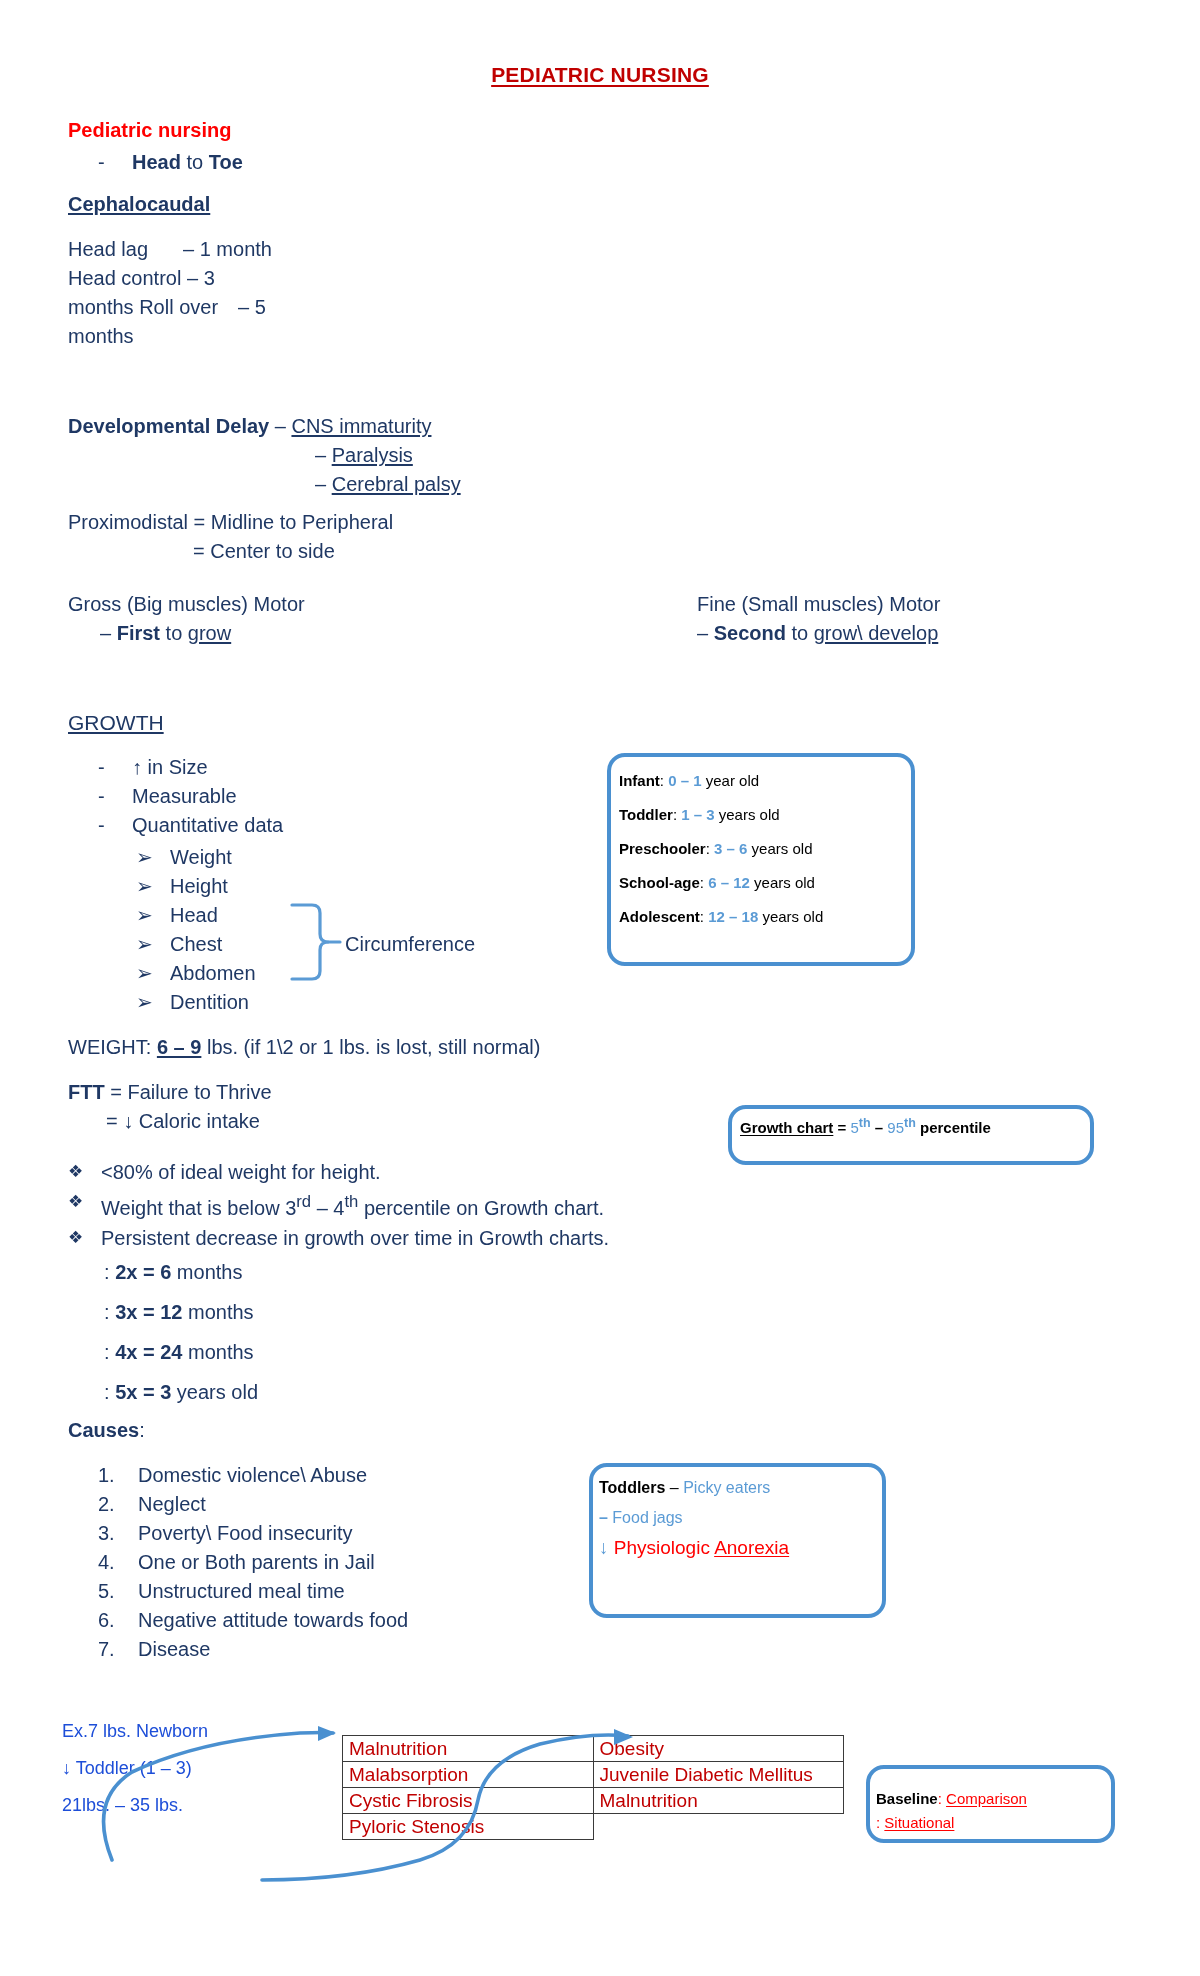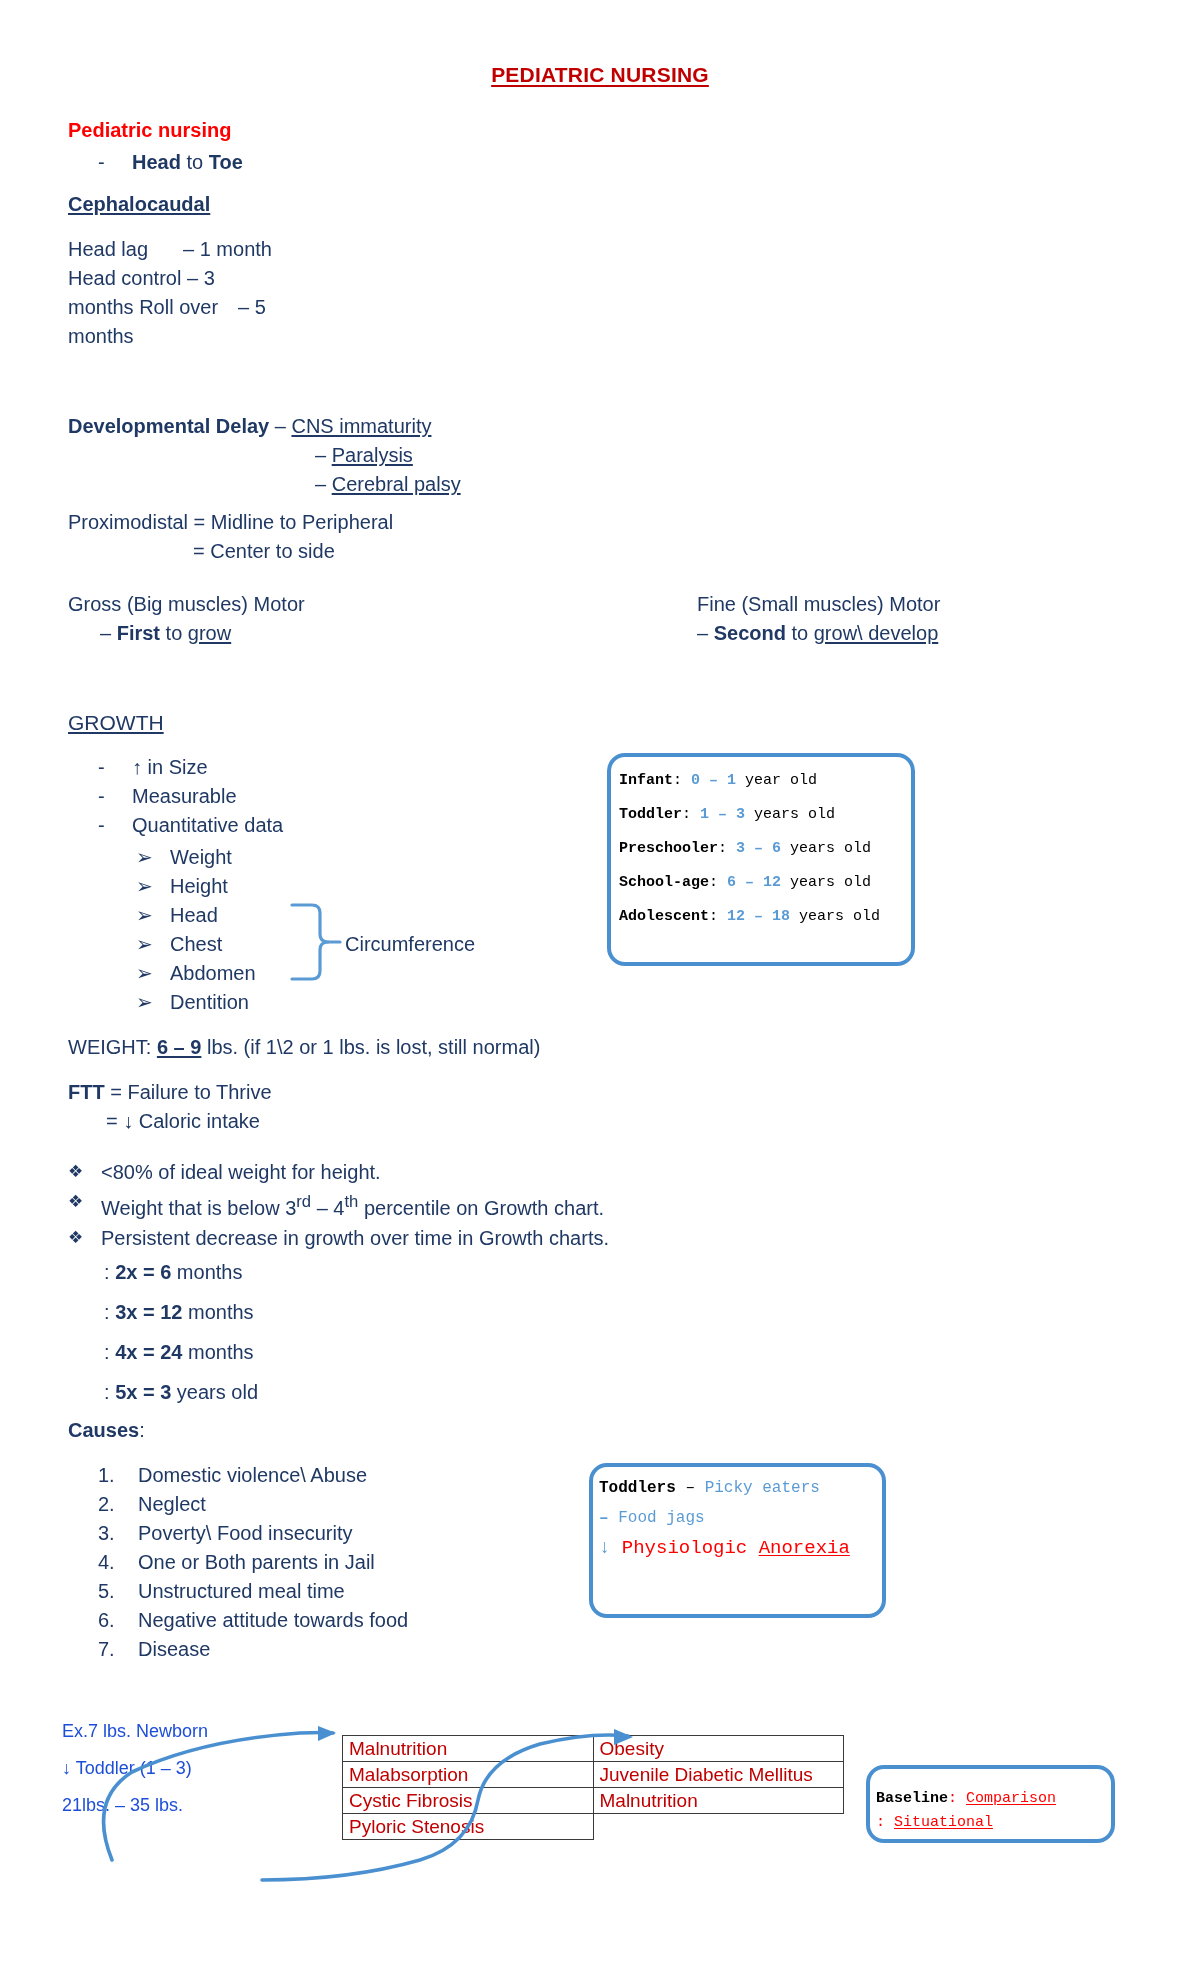--- a/index.html
+++ b/index.html
@@ -62,21 +62,20 @@
     border: 4px solid #4A90D0;
     border-radius: 18px;
     background: #ffffff;
     box-sizing: border-box;
   }
   .callout .cl-line {
     font-size: 15px;
     line-height: 20px;
     white-space: nowrap;
     color: #000000;
-    font-family: Liberation Mono, monospace;
   }
 
   
   .wtable {
     position: absolute;
     border-collapse: collapse;
     table-layout: fixed;
     background: transparent;
   }
   .wtable td {
@@ -241,20 +240,25 @@
     <span>WEIGHT: </span><b class="u">6 – 9</b><span> lbs. (if 1\2 or 1 lbs. is lost, still normal)</span>
   </div>
 
   <div class="abs" style="left:68px; top:1078px;">
     <div class="ln">
       <b>FTT</b><span> = Failure to Thrive</span>
     </div>
     <div class="ln" style="margin-left:38px;">= ↓ Caloric intake</div>
   </div>
 
+  <div class="callout" style="left:728px; top:1105px; width:366px; height:60px;">
+    <div class="cl-line" style="padding:4px 0 0 8px;">
+      <b class="u">Growth chart</b><b> = </b><span class="lblue">5</span><sup class="lblue b">th</sup><b> – </b><span class="lblue">95</span><sup class="lblue b">th</sup><b> percentile</b>
+    </div>
+  </div>
 
   <div class="abs" style="left:68px; top:1157px;">
     <div class="diarow">
       <span class="mk">❖</span>
       <span><span>&lt;80% of ideal weight for height.</span></span>
     </div>
     <div class="diarow">
       <span class="mk">❖</span>
       <span><span>Weight that is below 3</span><sup>rd</sup><span> – 4</span><sup>th</sup><span> percentile on Growth chart.</span></span>
     </div>

